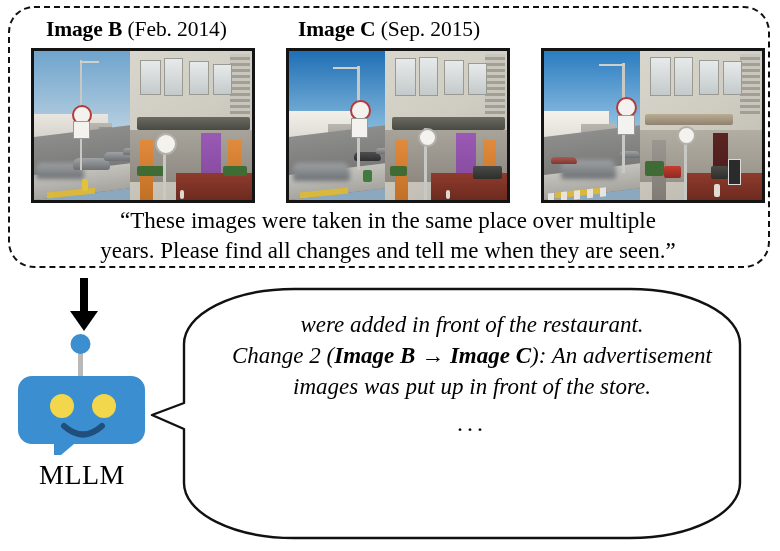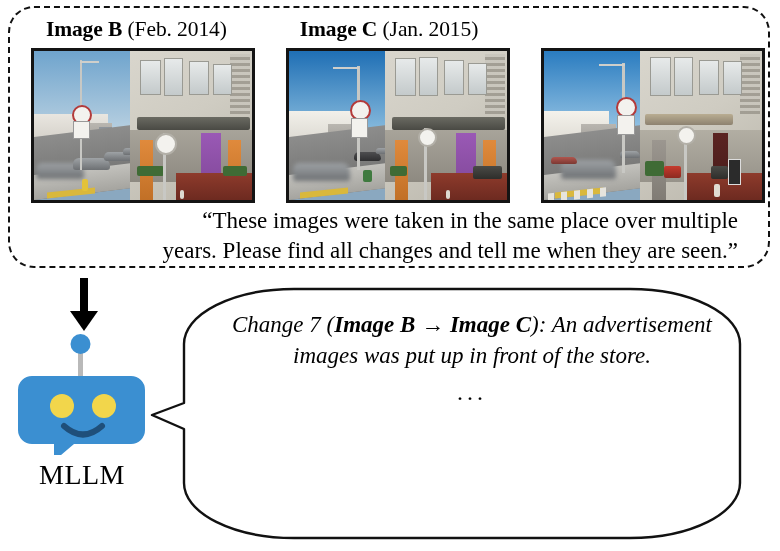--- a/index.html
+++ b/index.html
@@ -191,26 +191,26 @@
   }
   .awning-tan {
     position: absolute; left: 4%; right: 24%; top: 42%; height: 8%;
     background: linear-gradient(#b9ad92, #8d8270);
     border-radius: 2px;
   }
 
   
   #prompt-text {
     position: absolute;
-    left: 16px;
+    left: 22px;
     top: 198px;
     width: 712px;
     font-size: 23px;
     line-height: 30px;
-    text-align: right;
+    text-align: center;
     white-space: pre-line;
   }
 
   
   #flow-arrow {
     position: absolute;
     left: 66px;
     top: 278px;
     width: 36px;
     height: 54px;
@@ -269,21 +269,21 @@
 </head>
 <body>
 
 <div id="prompt-panel">
 
   <div id="image-labels">
     <div class="image-label">
       <span class="lbl-name">Image B</span><span> </span><span class="lbl-date">(Feb. 2014)</span>
     </div>
     <div class="image-label">
-      <span class="lbl-name">Image C</span><span> </span><span class="lbl-date">(Jan. 2015)</span>
+      <span class="lbl-name">Image C</span><span> </span><span class="lbl-date">(Sep. 2015)</span>
     </div>
   </div>
 
   <div id="image-row">
 
     <div class="photo-frame">
       <div class="scene">
         <div class="sky"></div>
         <div class="far-block" style="left:0;bottom:30%;width:34%;height:28%;"></div>
         <div class="far-block2" style="left:20%;bottom:33%;width:16%;height:19%;"></div>
@@ -440,19 +440,20 @@
 
 <div id="answer-bubble">
   <svg class="bubble-shape" width="622" height="253" viewBox="0 0 622 253" preserveAspectRatio="none">
     <path d="M34 116 L2 128 L34 142
              L34 196 a110 55 0 0 0 110 55
              H480 a110 55 0 0 0 110 -55
              V57 a110 55 0 0 0 -110 -55
              H144 a110 55 0 0 0 -110 55 Z" fill="#ffffff" stroke="#111" stroke-width="2.4" stroke-linejoin="round"></path>
   </svg>
   <div id="bubble-content">
+    <p class="bubble-line">were added in front of the restaurant.</p>
     <p class="bubble-line">
-      <span>Change 7 (</span><b>Image B</b><span> </span><span>→</span><span> </span><b>Image C</b><span>): An advertisement</span>
+      <span>Change 2 (</span><b>Image B</b><span> </span><span>→</span><span> </span><b>Image C</b><span>): An advertisement</span>
     </p>
     <p class="bubble-line">images was put up in front of the store.</p>
     <p class="bubble-ellipsis">...</p>
   </div>
 </div>
 
 </body></html>

